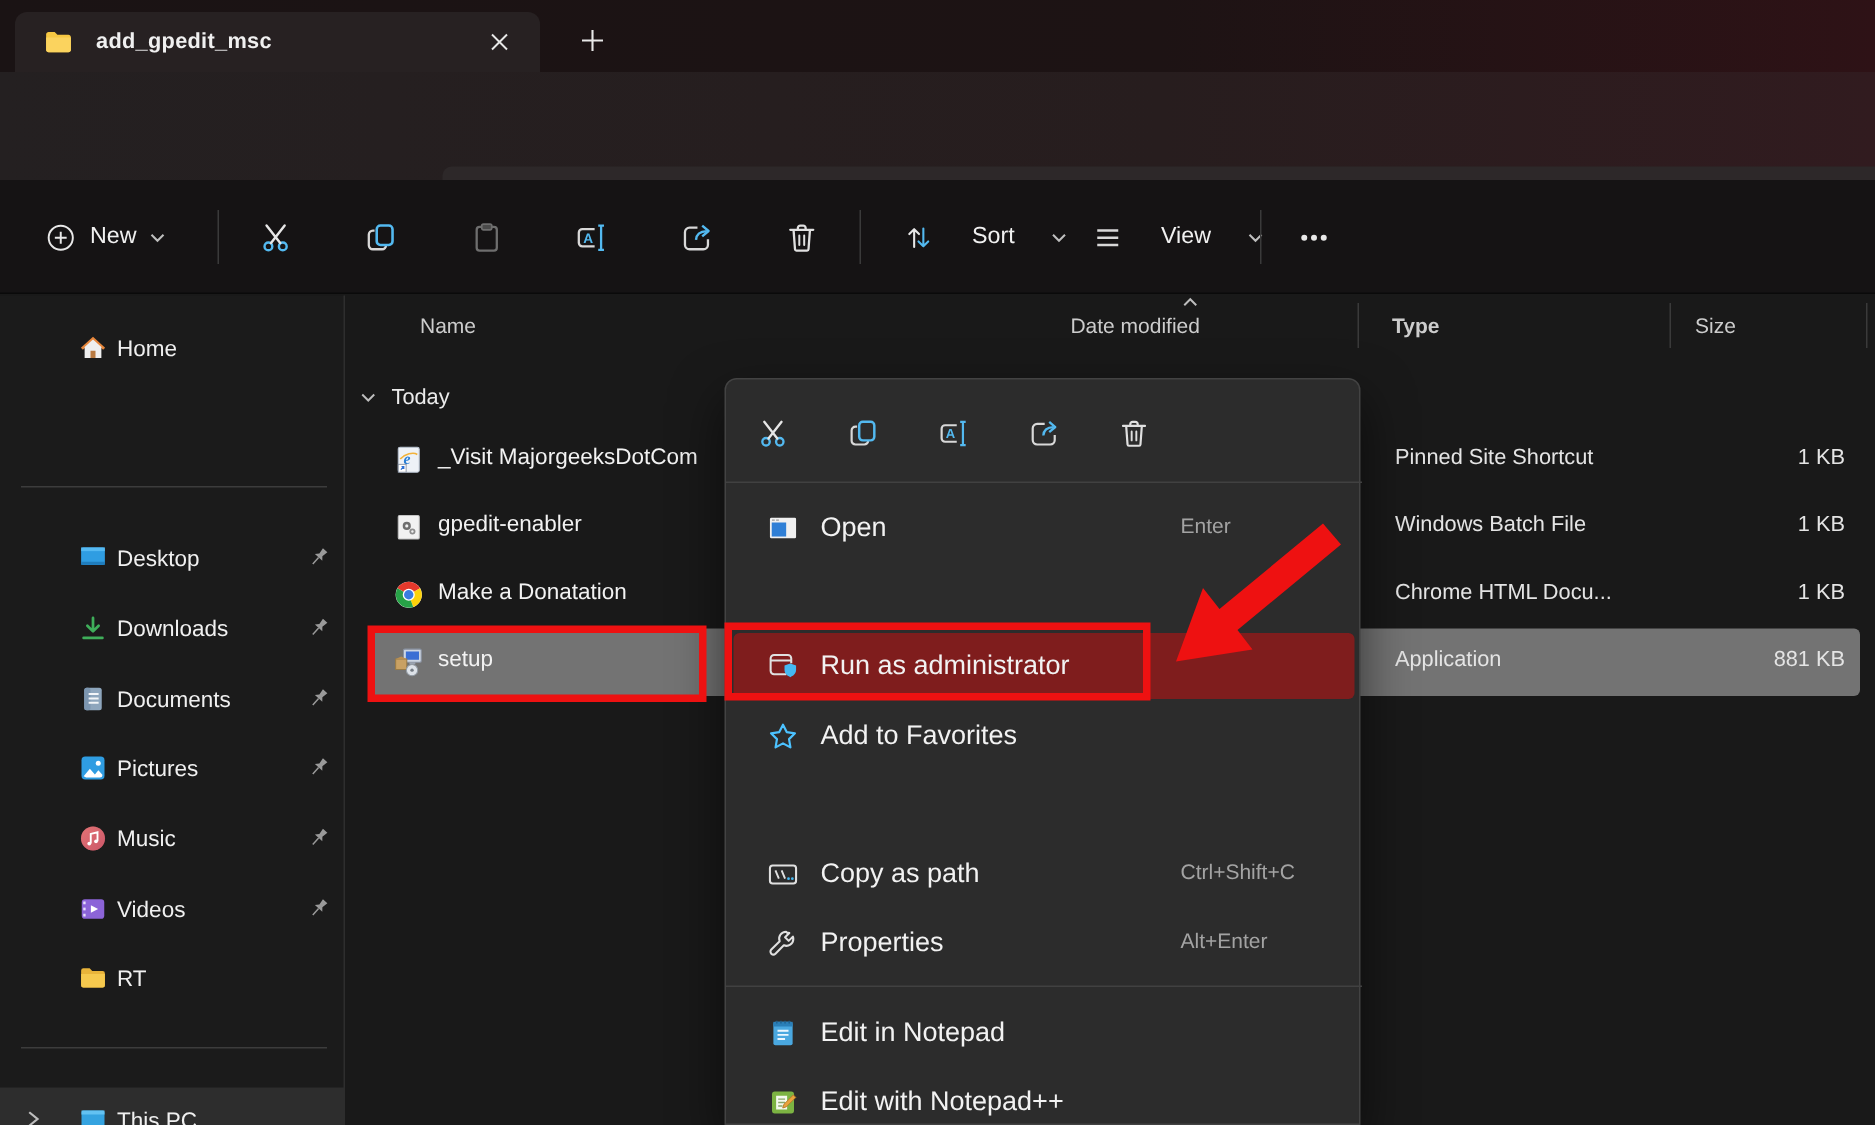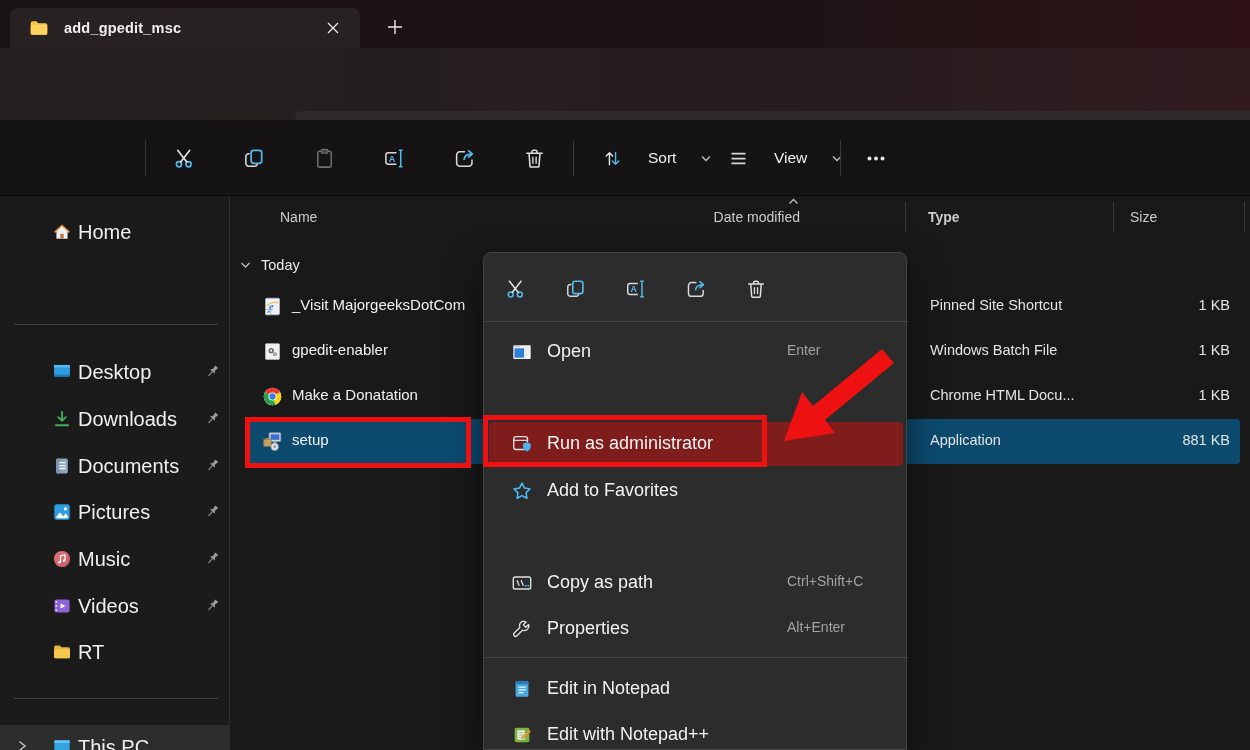--- a/index.html
+++ b/index.html
@@ -39,34 +39,34 @@
     justify-content:center; border-radius:5px; }
   .tb-drop { position:absolute; top:19px; height:38px; display:flex; align-items:center; gap:25px;
     padding:0 10px; border-radius:5px; font-size:15.5px; }
 
   
   .sidebar { position:absolute; left:0; top:197px; width:230px; height:553px; background:#1b1b1b;
     border-right:1px solid #2e2e2e; }
   .side-item { position:absolute; left:0; width:230px; height:38px; display:flex; align-items:center;
     border-radius:5px; }
   .side-item .s-ico { position:absolute; left:52px; width:20px; height:20px; }
-  .side-item .s-label { position:absolute; left:78px; font-size:20px; color:#f0f0f0; white-space:nowrap; }
+  .side-item .s-label { position:absolute; left:78px; font-size:15px; color:#f0f0f0; white-space:nowrap; }
   .side-item .s-pin { position:absolute; left:204px; width:18px; height:18px; }
   .side-item .s-chev { position:absolute; left:16px; width:14px; height:14px; }
   .side-div { position:absolute; left:14px; width:204px; height:1px; background:#3c3c3c; }
   .side-sel { background:#2d2d2d; }
 
   
   .content { position:absolute; left:230px; top:196px; width:1020px; height:554px; background:#191919; }
   .colhead { position:absolute; top:0; font-size:14px; color:#cccccc; }
   .col-div { position:absolute; top:6px; width:1px; height:30px; background:#3a3a3a; }
   .group-row { position:absolute; left:10px; top:56px; height:26px; display:flex; align-items:center; gap:10px; }
   .group-label { font-size:14.5px; color:#ebebeb; }
   .file-row { position:absolute; left:16px; width:994px; height:45px; border-radius:4px; }
-  .file-row.sel { background:#0c4a6e; }
+  .file-row.sel { background:#737373; }
   .f-ico { position:absolute; left:16px; top:12px; width:21px; height:21px; }
   .f-name { position:absolute; left:46px; top:12px; font-size:15px; color:#f2f2f2; white-space:nowrap; }
   .f-type { position:absolute; left:684px; top:13px; font-size:14.5px; color:#e4e4e4; white-space:nowrap; }
   .f-size { position:absolute; right:10px; top:13px; font-size:14.5px; color:#e4e4e4; }
 
   
   .ctxmenu { position:absolute; left:483px; top:252px; width:424px; height:498px; background:#2c2c2c;
     border:1px solid #434343; border-radius:8px 8px 0 0; box-shadow:0 14px 34px rgba(0,0,0,.55); z-index:30; }
   .ctx-iconrow { position:absolute; left:0; top:12px; width:424px; height:48px; display:flex;
     align-items:center; padding-left:14px; gap:24px; }
@@ -166,20 +166,34 @@
     <span class="crumb-sep">
         <svg width="9" height="13" viewBox="0 0 9 13">
           <path d="M2 1.5l5 5-5 5" stroke="#cfcfcf" stroke-width="1.5" fill="none"></path>
         </svg>
       </span>
     <span class="crumb">add_gpedit_msc</span>
   </div>
 </div>
 
 <div class="toolbar">
+  <div class="tb-new">
+    <span>
+      <svg width="21" height="21" viewBox="0 0 24 24">
+          <circle cx="12" cy="12" r="9.2" fill="none" stroke="#e8e8e8" stroke-width="1.5"></circle>
+          <path d="M12 7.5v9M7.5 12h9" stroke="#e8e8e8" stroke-width="1.5"></path>
+        </svg>
+    </span>
+    <span>New</span>
+    <span>
+        <svg width="10" height="7" viewBox="0 0 10 7">
+          <path d="M1 1.5l4 4 4-4" stroke="#bdbdbd" stroke-width="1.4" fill="none"></path>
+        </svg>
+      </span>
+  </div>
   <div class="tb-sep" style="left:145px"></div>
 
   <div class="tb-ico" style="left:164px">
     <svg width="23" height="23" viewBox="0 0 24 24">
         <circle cx="6.2" cy="18" r="2.7" fill="none" stroke="#53b9f0" stroke-width="1.7"></circle>
         <circle cx="16.2" cy="18" r="2.7" fill="none" stroke="#53b9f0" stroke-width="1.7"></circle>
         <path d="M8 15.7L17.5 3.5M14.4 15.7L4.9 3.5" stroke="#e6e6e6" stroke-width="1.7" fill="none" stroke-linecap="round"></path>
       </svg>
   </div>
   <div class="tb-ico" style="left:234px">

